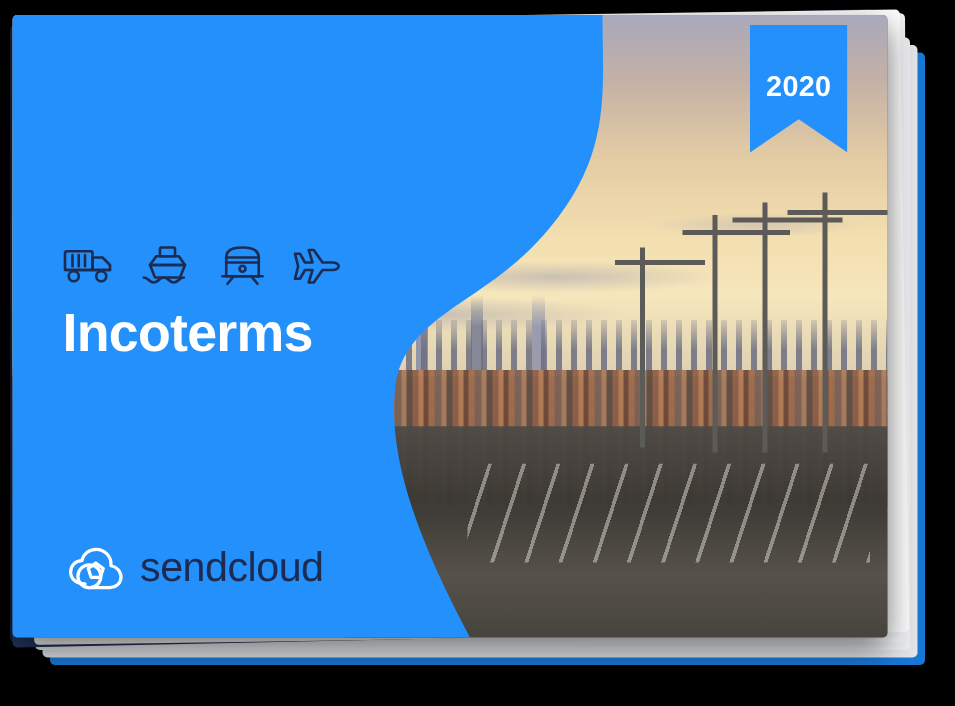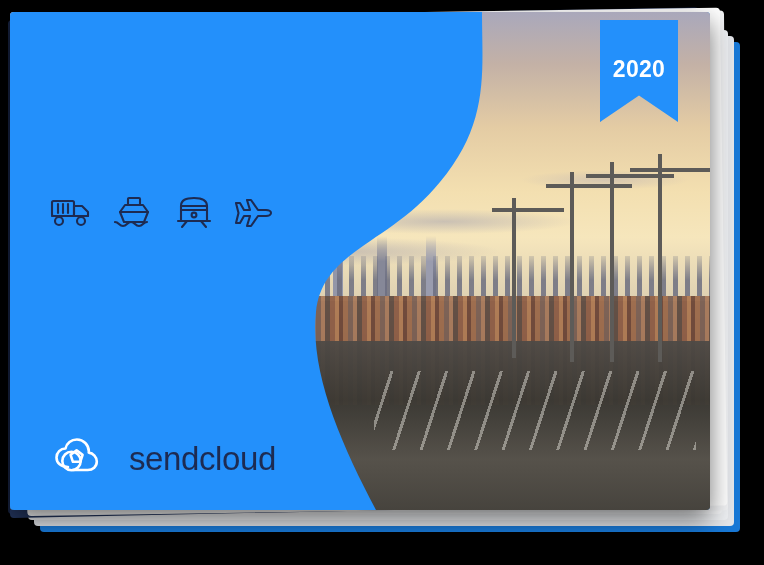--- a/index.html
+++ b/index.html
@@ -236,22 +236,22 @@
     font-weight: normal;
     line-height: 1;
     white-space: nowrap;
   }
 
   #logo {
     position: absolute;
     left: 44px;
     top: 425px;
     display: flex;
-    align-items: flex-end;
-    gap: 29px;
+    align-items: flex-start;
+    gap: 12px;
   }
   #logo-word {
     color: #1d2b52;
     font-size: 33px;
     letter-spacing: -0.4px;
     line-height: 1;
   }
 
   
   #ribbon {
@@ -354,20 +354,21 @@
           <line x1="11" y1="25" x2="6" y2="31"></line>
           <line x1="25" y1="25" x2="30" y2="31"></line>
         </svg>
 
         <svg width="40" height="32" viewBox="0 0 40 32" fill="none" stroke="#1d2b52" stroke-width="2.1" stroke-linecap="round" stroke-linejoin="round">
           <path d="M2 6 l4 0 l4 7 l6 0 l-3 -10 l4 0 l7 10 l8 0 c3 0 5 1.5 5 3 s-2 3 -5 3 l-8 0 l-7 10 l-4 0 l3 -10 l-6 0 l-4 7 l-4 0 l2.5 -10 z"></path>
         </svg>
 
       </div>
 
+      <div id="title">Incoterms</div>
 
       <div id="logo">
         <svg width="46" height="38" viewBox="0 0 46 38" fill="none" stroke="#ffffff" stroke-width="2.6" stroke-linecap="round" stroke-linejoin="round">
           <path d="M14 30 C7 30 2.5 26 2.5 20.5 C2.5 15.5 6.5 11.5 11.5 11.5 C12.6 6.3 17.2 2.5 22.9 2.5 C29.5 2.5 34.8 7.8 34.8 14.3 C34.8 14.8 34.8 15.2 34.7 15.6 C39.2 16.2 42.8 20 42.8 24.6 C42.8 29.6 38.8 33 33.8 33 L19 33"></path>
           <circle cx="17.5" cy="24" r="9.2"></circle>
           <path d="M22.6 13.4 L28.6 17.8 L26.3 24.8 L18.9 24.8 L16.6 17.8 Z"></path>
         </svg>
         <div id="logo-word">sendcloud</div>
       </div>
 

